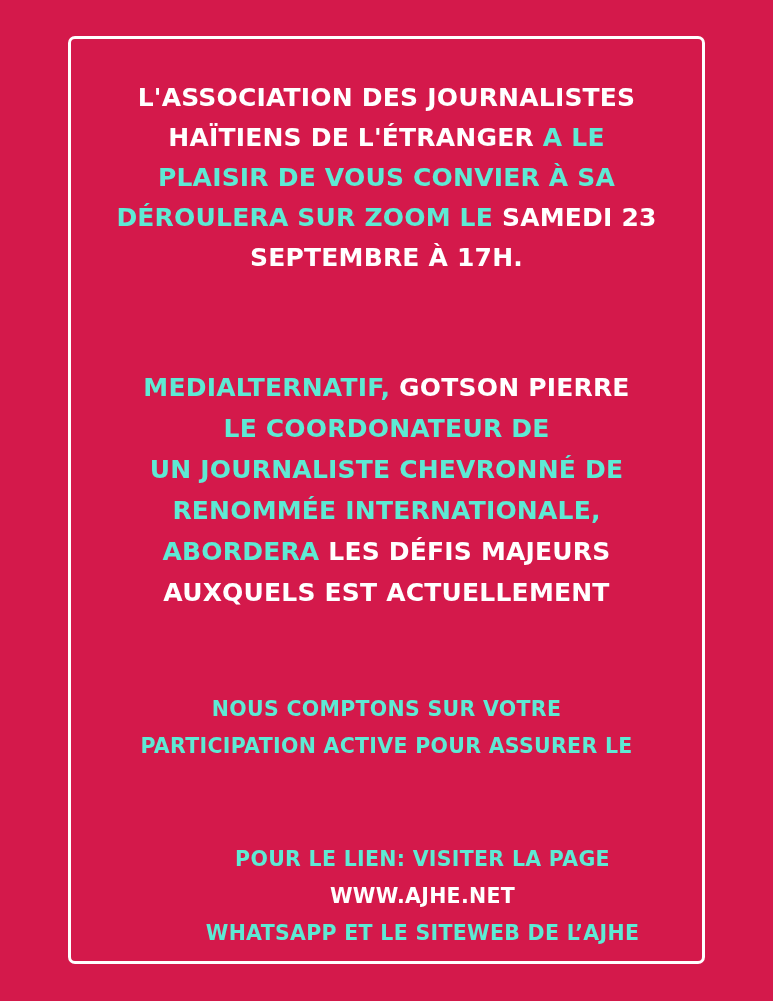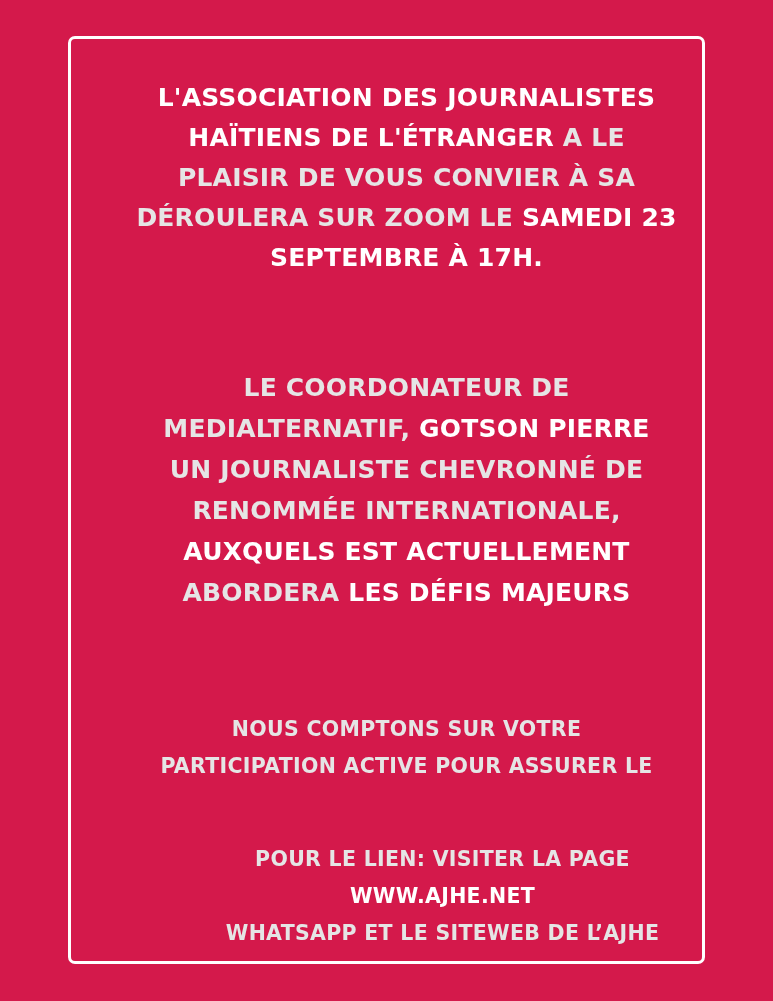--- a/index.html
+++ b/index.html
@@ -21,28 +21,27 @@
     position: absolute;
     left: 72px; top: 36px;
     width: 629px;
     text-align: center;
   }
   .para {
     font-weight: bold;
     text-transform: uppercase;
     margin: 0;
     color: #111111;
-    padding-left: 20px;
   }
   .p1 { position: absolute; top: 42px; left: 0; width: 629px; font-size: 25px; line-height: 40px; letter-spacing: 0.2px; }
   .p2 { position: absolute; top: 331px; left: 0; width: 629px; font-size: 25px; line-height: 41px; letter-spacing: 0.2px; }
-  .p3 { position: absolute; top: 655px; left: 0; width: 629px; font-size: 20.5px; line-height: 37px; letter-spacing: 0.3px; margin-top: 20px; }
+  .p3 { position: absolute; top: 655px; left: 0; width: 629px; font-size: 20.5px; line-height: 37px; letter-spacing: 0.3px; }
   .p4 { position: absolute; top: 805px; left: 0; width: 701px; font-size: 20.5px; line-height: 37px; letter-spacing: 0.3px; }
   .w { color: #ffffff; }
-  .k { color: #e5e5e5; text-align: right; }
+  .k { color: #5eead4; text-align: right; }
   .line { display: block; white-space: nowrap; }
 </style>
 </head>
 <body>
 
 <div class="frame"></div>
 
 <div class="content">
 
   <p class="para p1">
@@ -58,36 +57,36 @@
     <span class="line">
       <span class="k">déroulera sur Zoom le </span><span class="w">samedi 23</span>
     </span>
     <span class="line">
       <span class="w">septembre à 17h.</span>
     </span>
   </p>
 
   <p class="para p2">
     <span class="line">
-      <span class="k">Le coordonateur de</span>
+      <span class="k">Medialternatif, </span><span class="w">Gotson Pierre</span>
     </span>
     <span class="line">
-      <span class="k">Medialternatif, </span><span class="w">Gotson Pierre</span>
+      <span class="k">Le coordonateur de</span>
     </span>
     <span class="line">
       <span class="k">un journaliste chevronné de</span>
     </span>
     <span class="line">
       <span class="k">renommée internationale,</span>
     </span>
     <span class="line">
-      <span class="w">auxquels est actuellement</span>
+      <span class="k">abordera </span><span class="w">les défis majeurs</span>
     </span>
     <span class="line">
-      <span class="k">abordera </span><span class="w">les défis majeurs</span>
+      <span class="w">auxquels est actuellement</span>
     </span>
   </p>
 
   <p class="para p3">
     <span class="line">
       <span class="k">Nous comptons sur votre</span>
     </span>
     <span class="line">
       <span class="k">participation active pour assurer le</span>
     </span>

